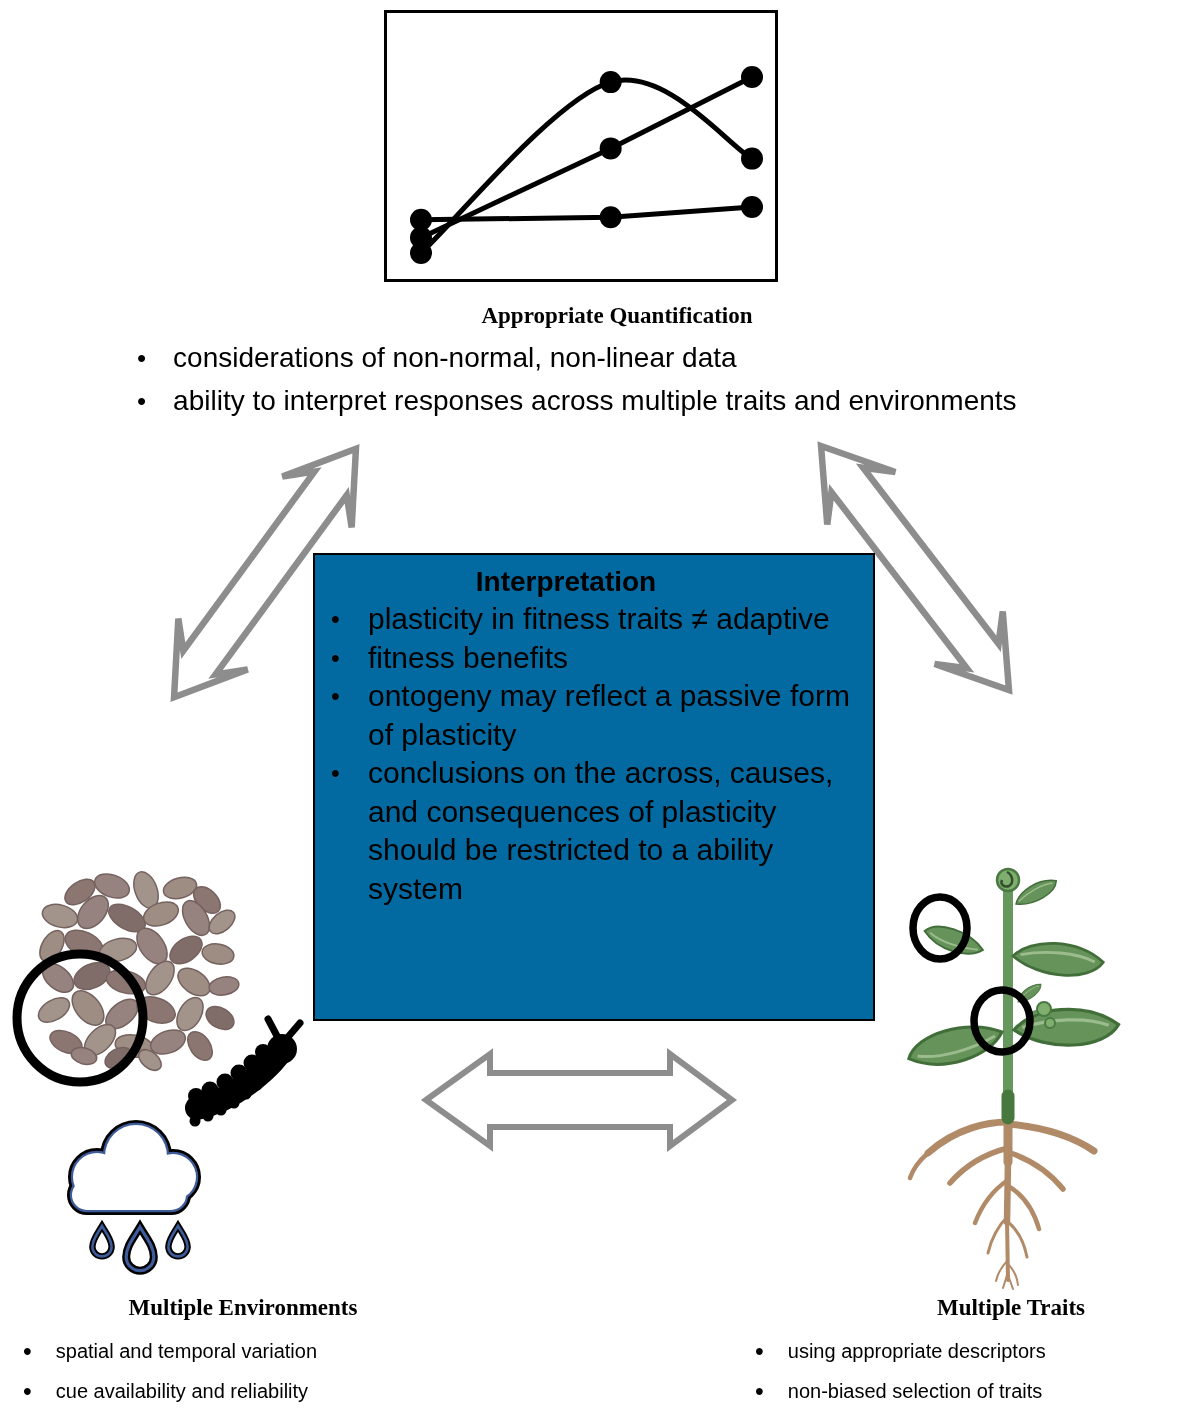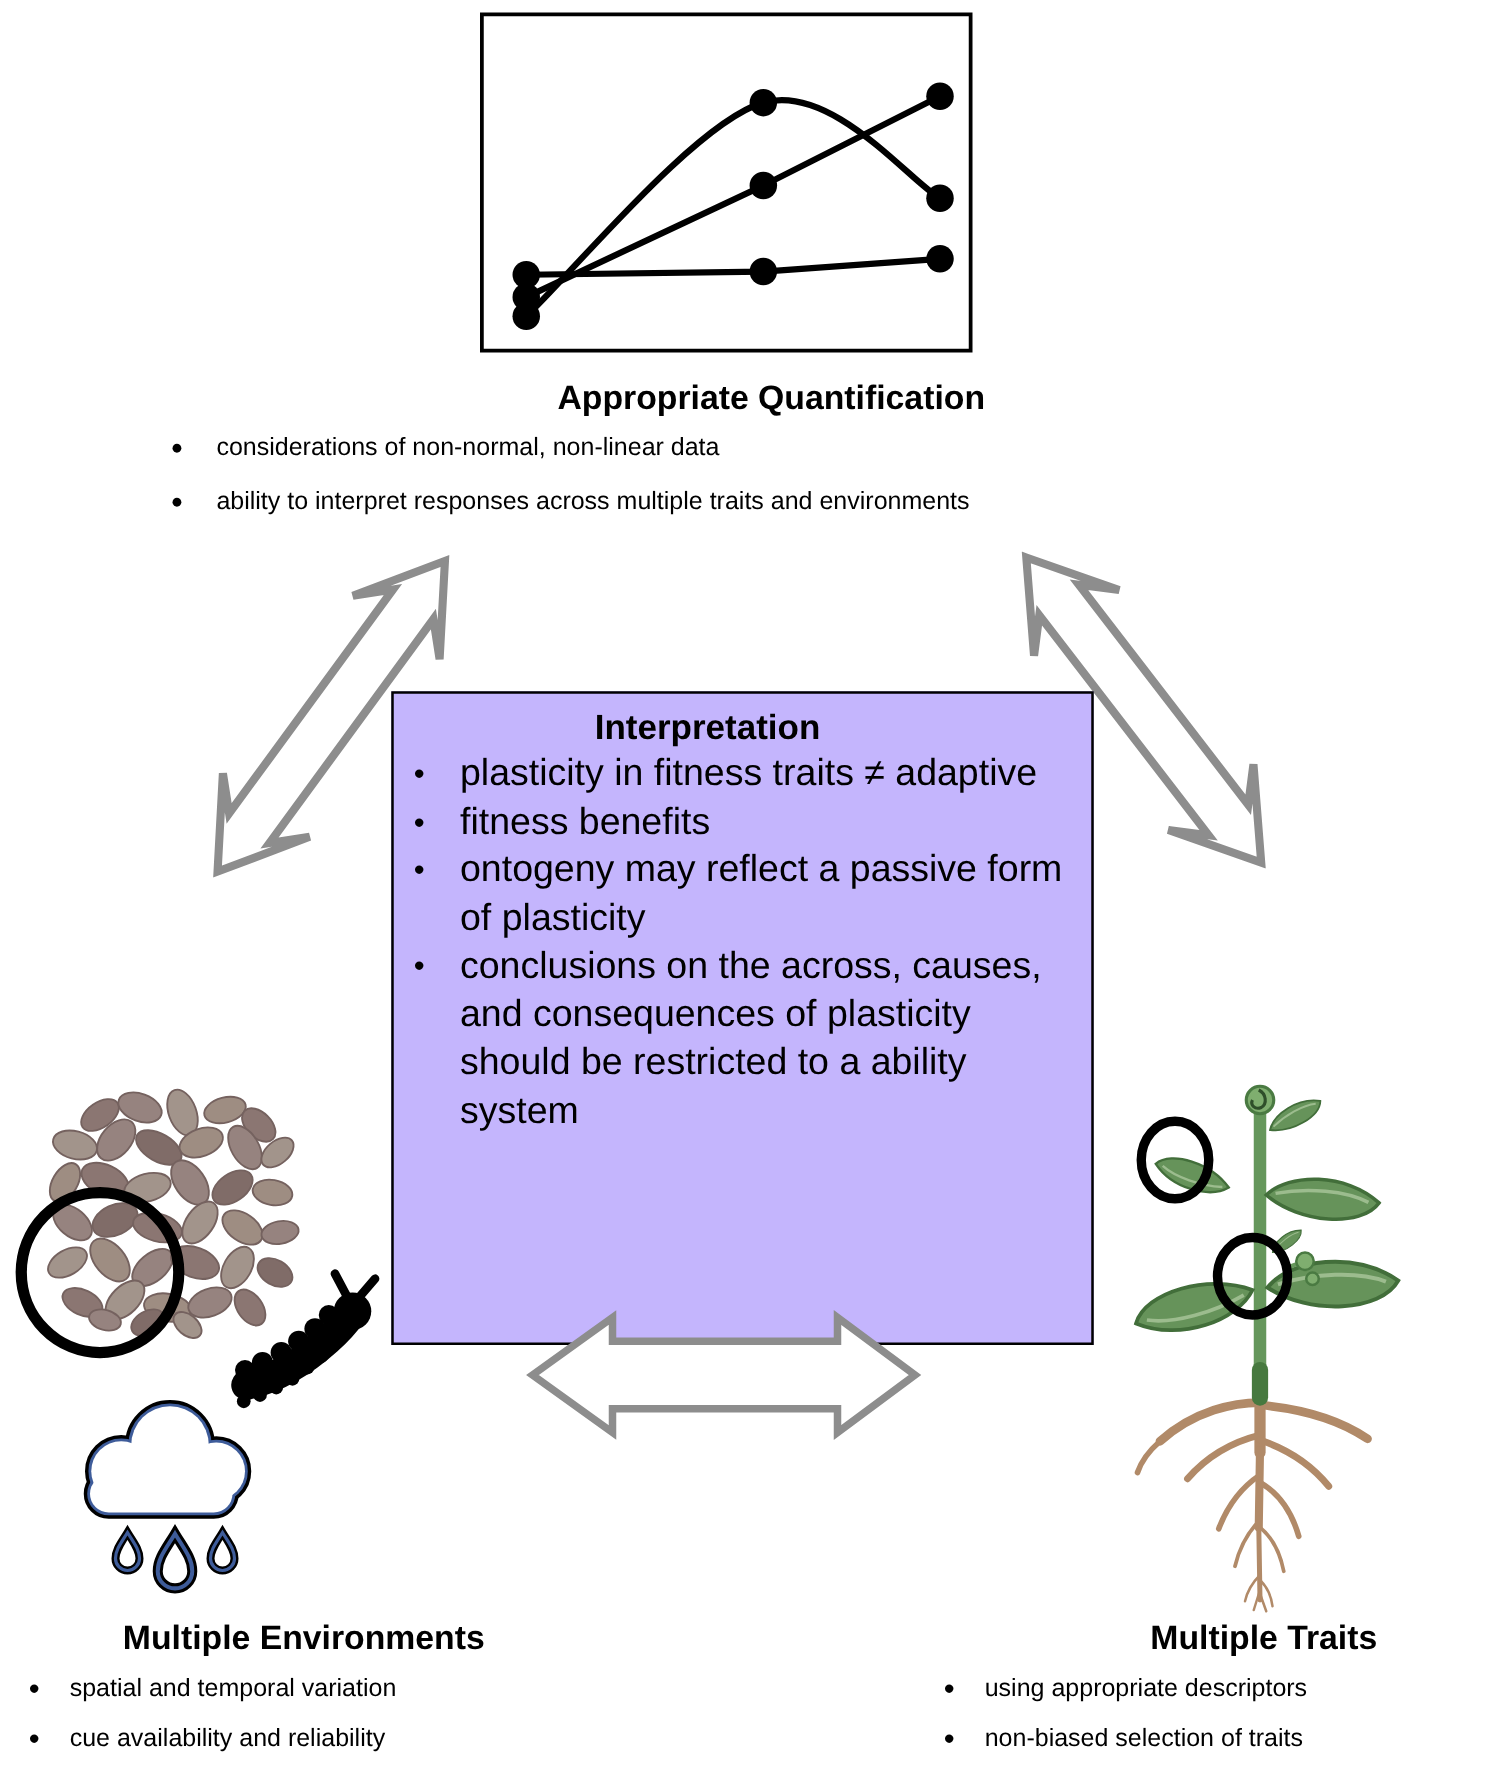--- a/index.html
+++ b/index.html
@@ -1,36 +1,36 @@
 <!DOCTYPE html>
 <html><head>
 <meta charset="utf-8">
 <style>
   html,body{margin:0;padding:0;background:#fff;}
   .canvas{position:relative;width:1198px;height:1424px;background:#ffffff;
           font-family:"Liberation Sans",sans-serif;color:#000;overflow:hidden;}
   .abs{position:absolute;}
-  .sec-title{font-weight:bold;font-size:27px;text-align:center;white-space:nowrap;}
+  .sec-title{font-weight:bold;font-size:23px;text-align:center;white-space:nowrap;font-family:Liberation Serif, serif;}
   .blist{list-style:none;margin:0;padding:0;}
   .blist li{display:flex;align-items:flex-start;}
   .blist li::before{content:"•";flex:0 0 auto;}
 
   
   .chart-box{left:384px;top:10px;width:394px;height:272px;border:3px solid #000;
              box-sizing:border-box;background:#fff;}
 
   
   .quant-title{left:417px;top:303px;width:400px;}
   .quant-list{left:128px;top:337px;width:1010px;}
-  .quant-list li{font-size:20px;line-height:42.5px;white-space:nowrap;}
+  .quant-list li{font-size:28px;line-height:42.5px;white-space:nowrap;}
   .quant-list li::before{margin:0 27px 0 9px;font-size:26px;}
 
   
-  .interp-box{left:313px;top:553px;width:562px;height:523px;border:2.5px solid #000;
-              box-sizing:border-box;background:#c4b5fd;}
+  .interp-box{left:313px;top:553px;width:562px;height:468px;border:2.5px solid #000;
+              box-sizing:border-box;background:#0369a1;}
   .interp-title{font-weight:bold;font-size:28px;text-align:center;padding:11px 56px 2px 0;}
   .interp-list li{font-size:30px;line-height:38.5px;}
   .interp-list{padding:0 0 0 16px;}
   .interp-list li::before{margin:0 25px 0 0;width:12px;font-size:25px;}
   .interp-list .lines div{white-space:nowrap;}
 
   
   .env-title{left:28px;top:1295px;width:430px;}
   .env-list{left:20px;top:1332px;width:470px;}
   .traits-title{left:796px;top:1295px;width:430px;}

